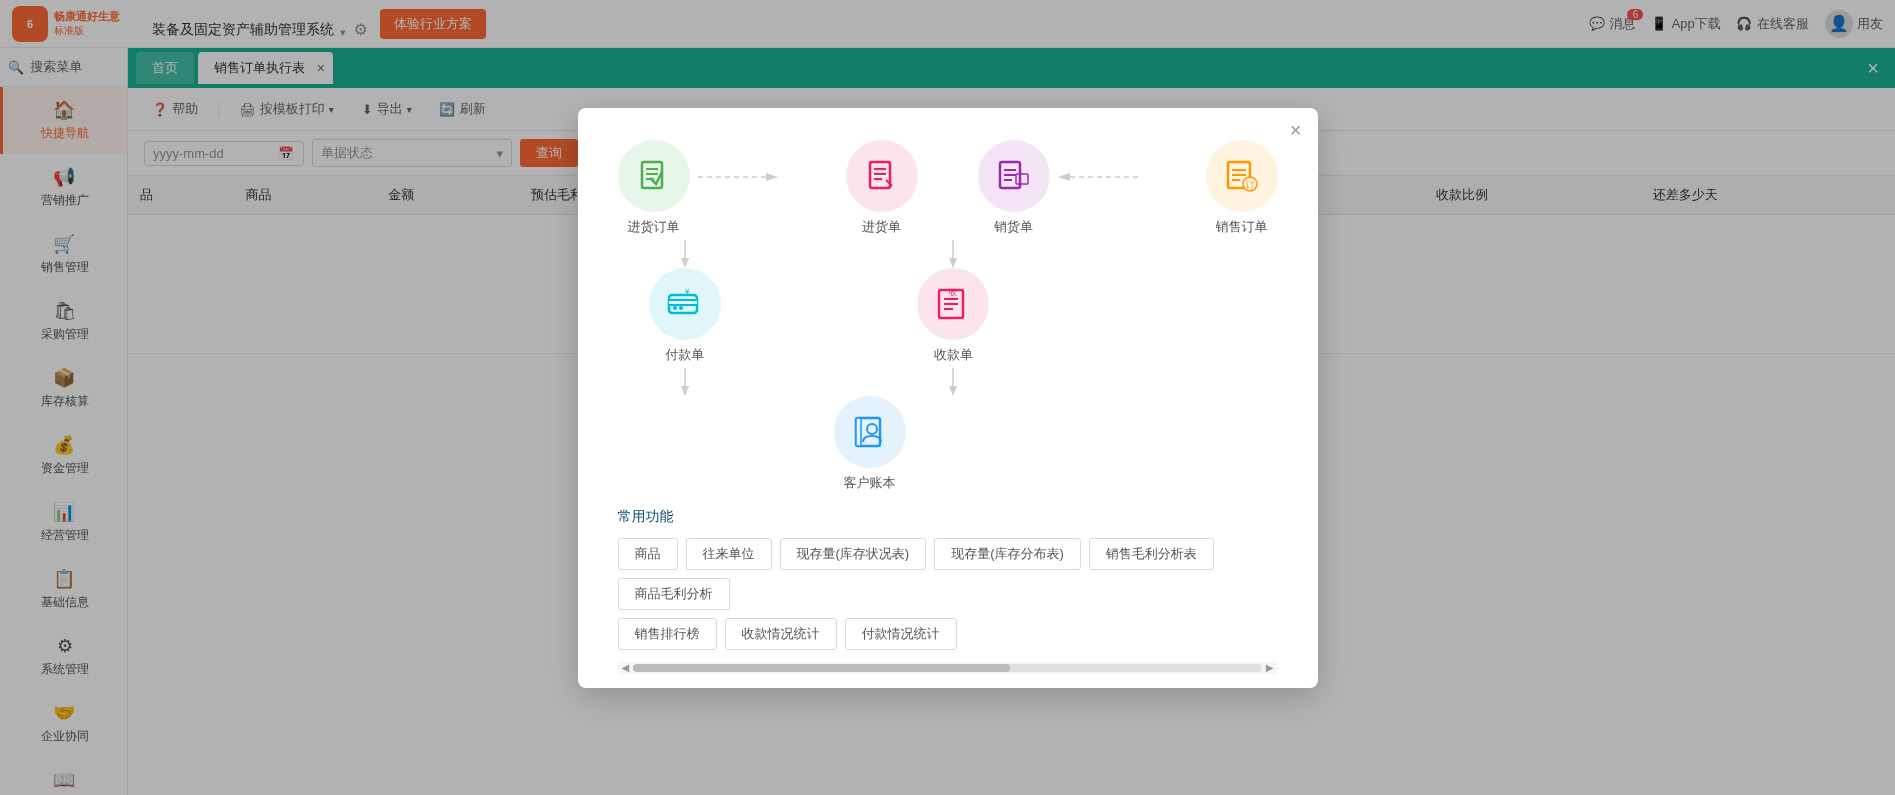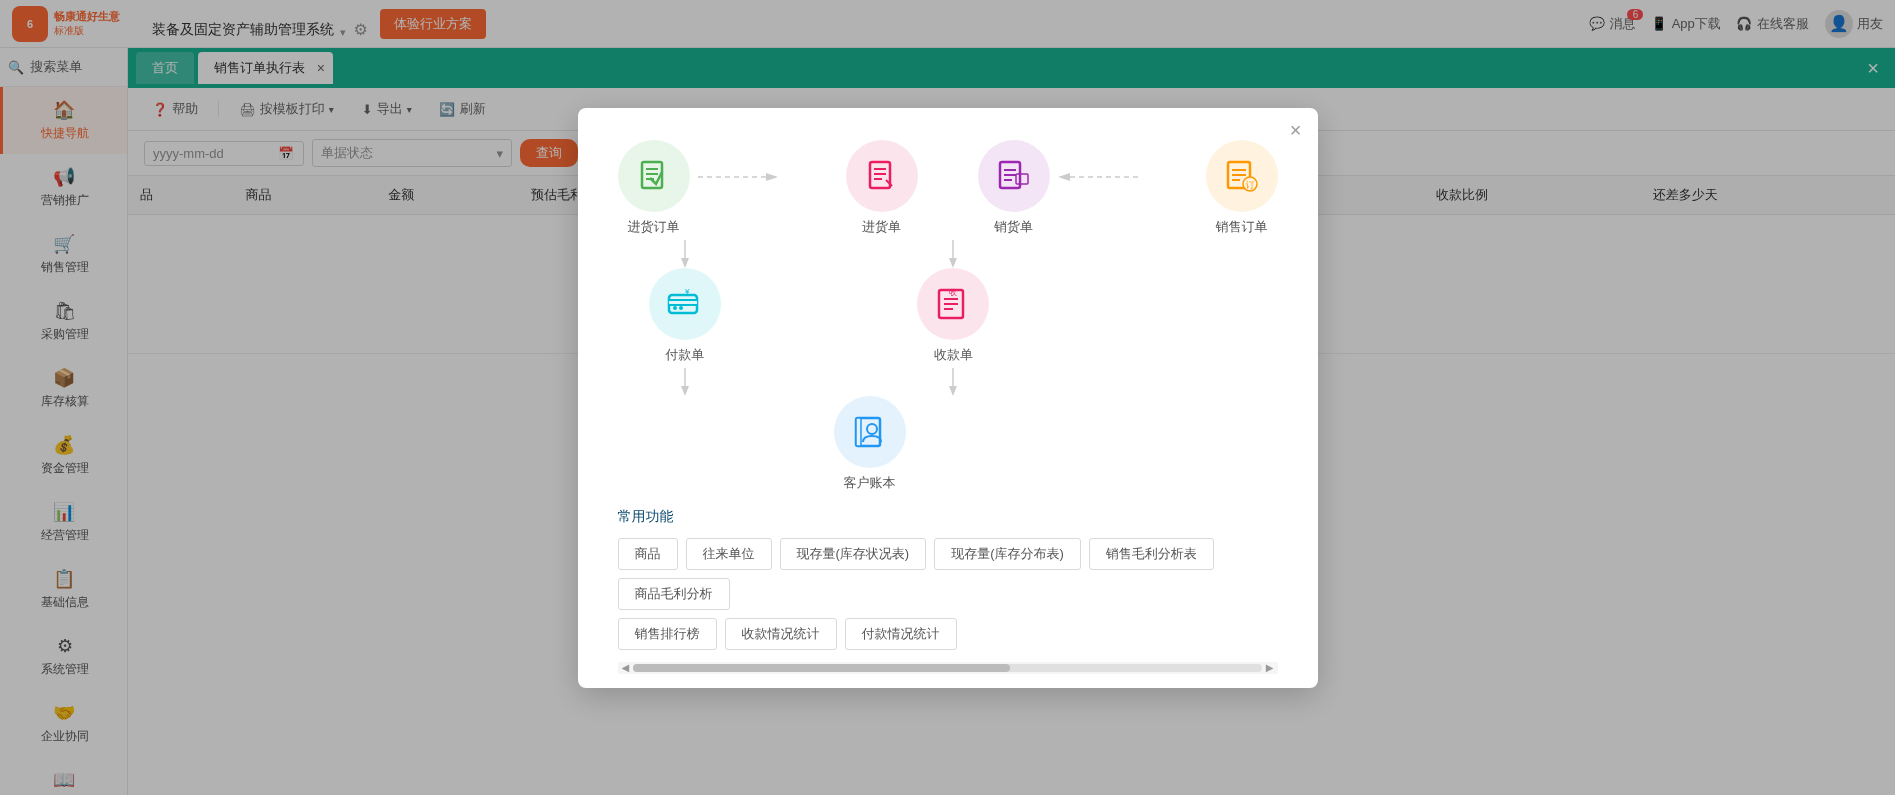--- a/index.html
+++ b/index.html
@@ -42,21 +42,21 @@
     
     .content-toolbar { background: white; padding: 8px 16px; display: flex; align-items: center; gap: 12px; border-bottom: 1px solid #e8e8e8; flex-shrink: 0; }
     .toolbar-btn { display: flex; align-items: center; gap: 4px; color: #666; font-size: 13px; cursor: pointer; padding: 4px 8px; border-radius: 3px; }
     .toolbar-sep { width: 1px; height: 16px; background: #e8e8e8; }
 
     
     .filter-row { background: white; padding: 8px 16px; display: flex; align-items: center; gap: 8px; border-bottom: 1px solid #e8e8e8; flex-shrink: 0; }
     .filter-input { border: 1px solid #d9d9d9; border-radius: 3px; padding: 4px 8px; font-size: 13px; color: #999; display: flex; align-items: center; gap: 4px; }
     .filter-date { width: 160px; align-items: center; }
     .filter-status { width: 200px; display: flex; align-items: center; justify-content: space-between; }
-    .query-btn { background: #ff6b35; color: white; border: none; padding: 5px 16px; border-radius: 10px; cursor: pointer; font-size: 13px; }
+    .query-btn { background: #ff6b35; color: white; border: none; padding: 5px 16px; border-radius: 3px; cursor: pointer; font-size: 13px; }
     .set-btn { background: white; color: #ff6b35; border: 1px solid #ff6b35; padding: 4px 10px; border-radius: 3px; cursor: pointer; font-size: 12px; }
     .more-conditions { color: #1ab394; font-size: 13px; cursor: pointer; display: flex; align-items: center; gap: 2px; }
 
     
     .table-container { flex: 1; overflow: auto; background: white; margin: 0; }
     table { width: 100%; border-collapse: collapse; font-size: 13px; }
     th { background: #fafafa; padding: 10px 12px; text-align: left; border-bottom: 1px solid #e8e8e8; color: #333; font-weight: 500; white-space: nowrap; }
     td { padding: 10px 12px; border-bottom: 1px solid #f0f0f0; color: #555; white-space: nowrap; }
     .empty-data { text-align: center; padding: 60px; color: #999; font-size: 14px; }
 

